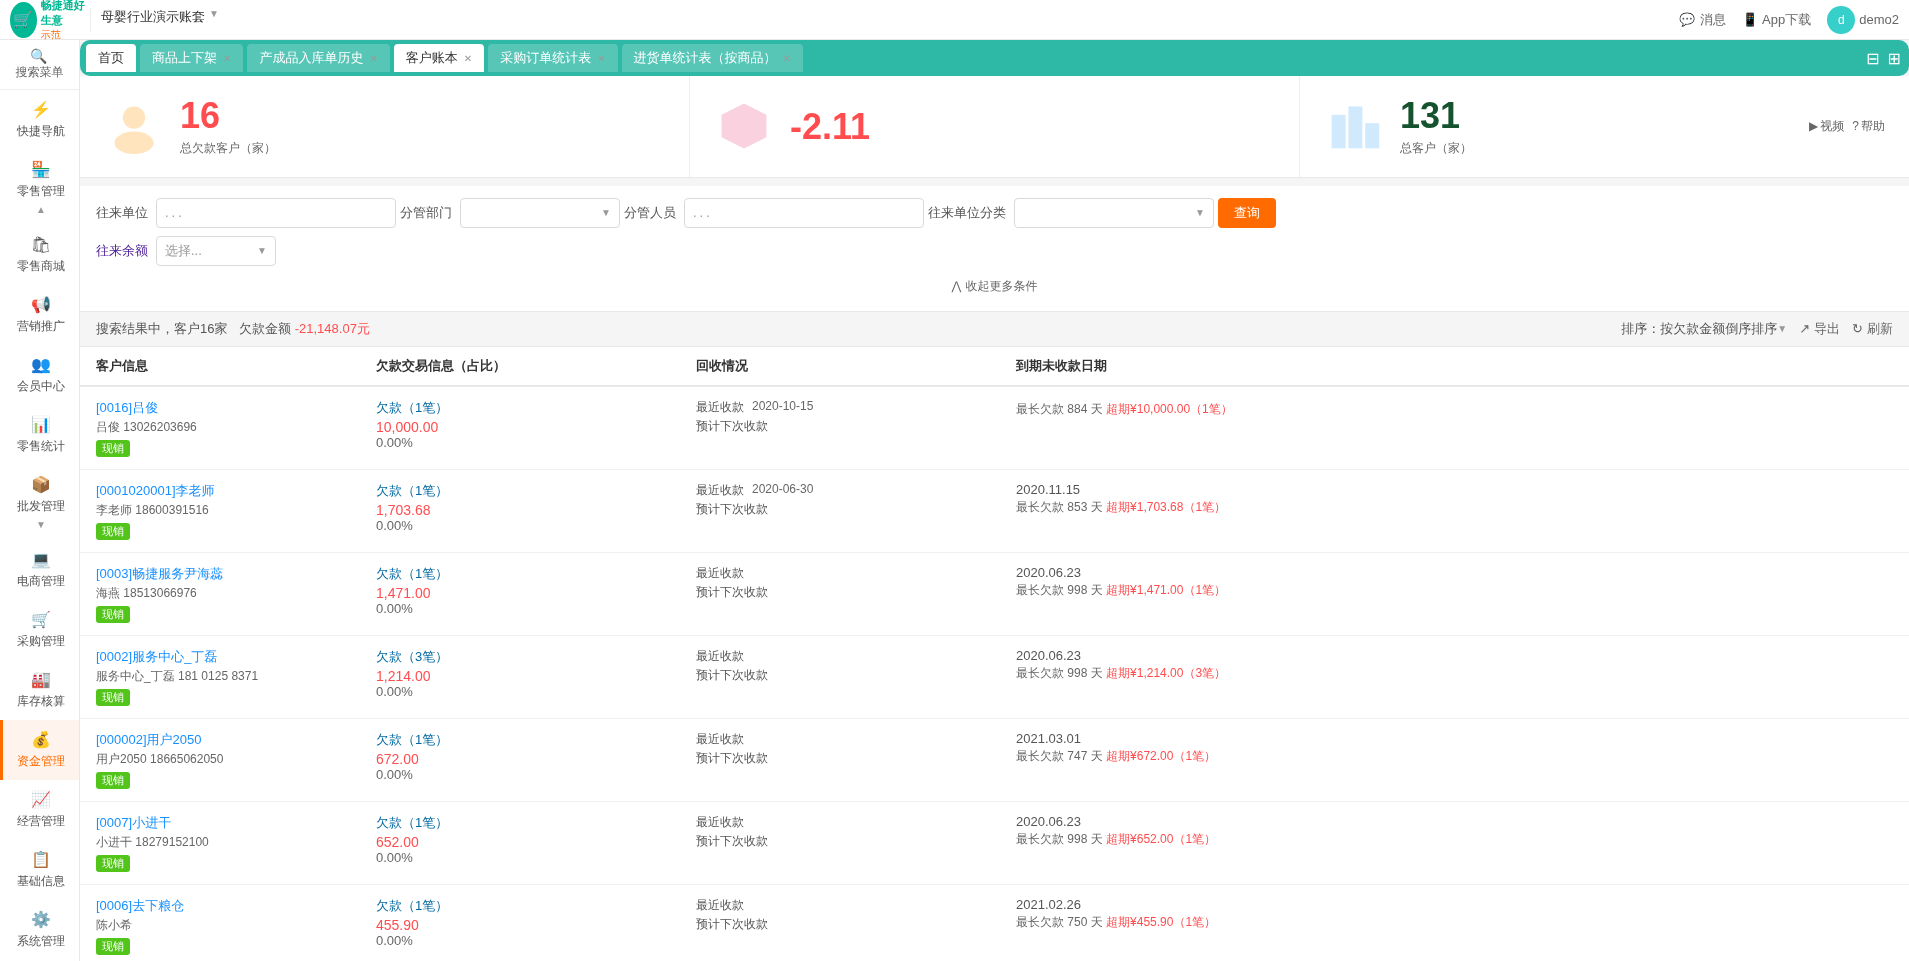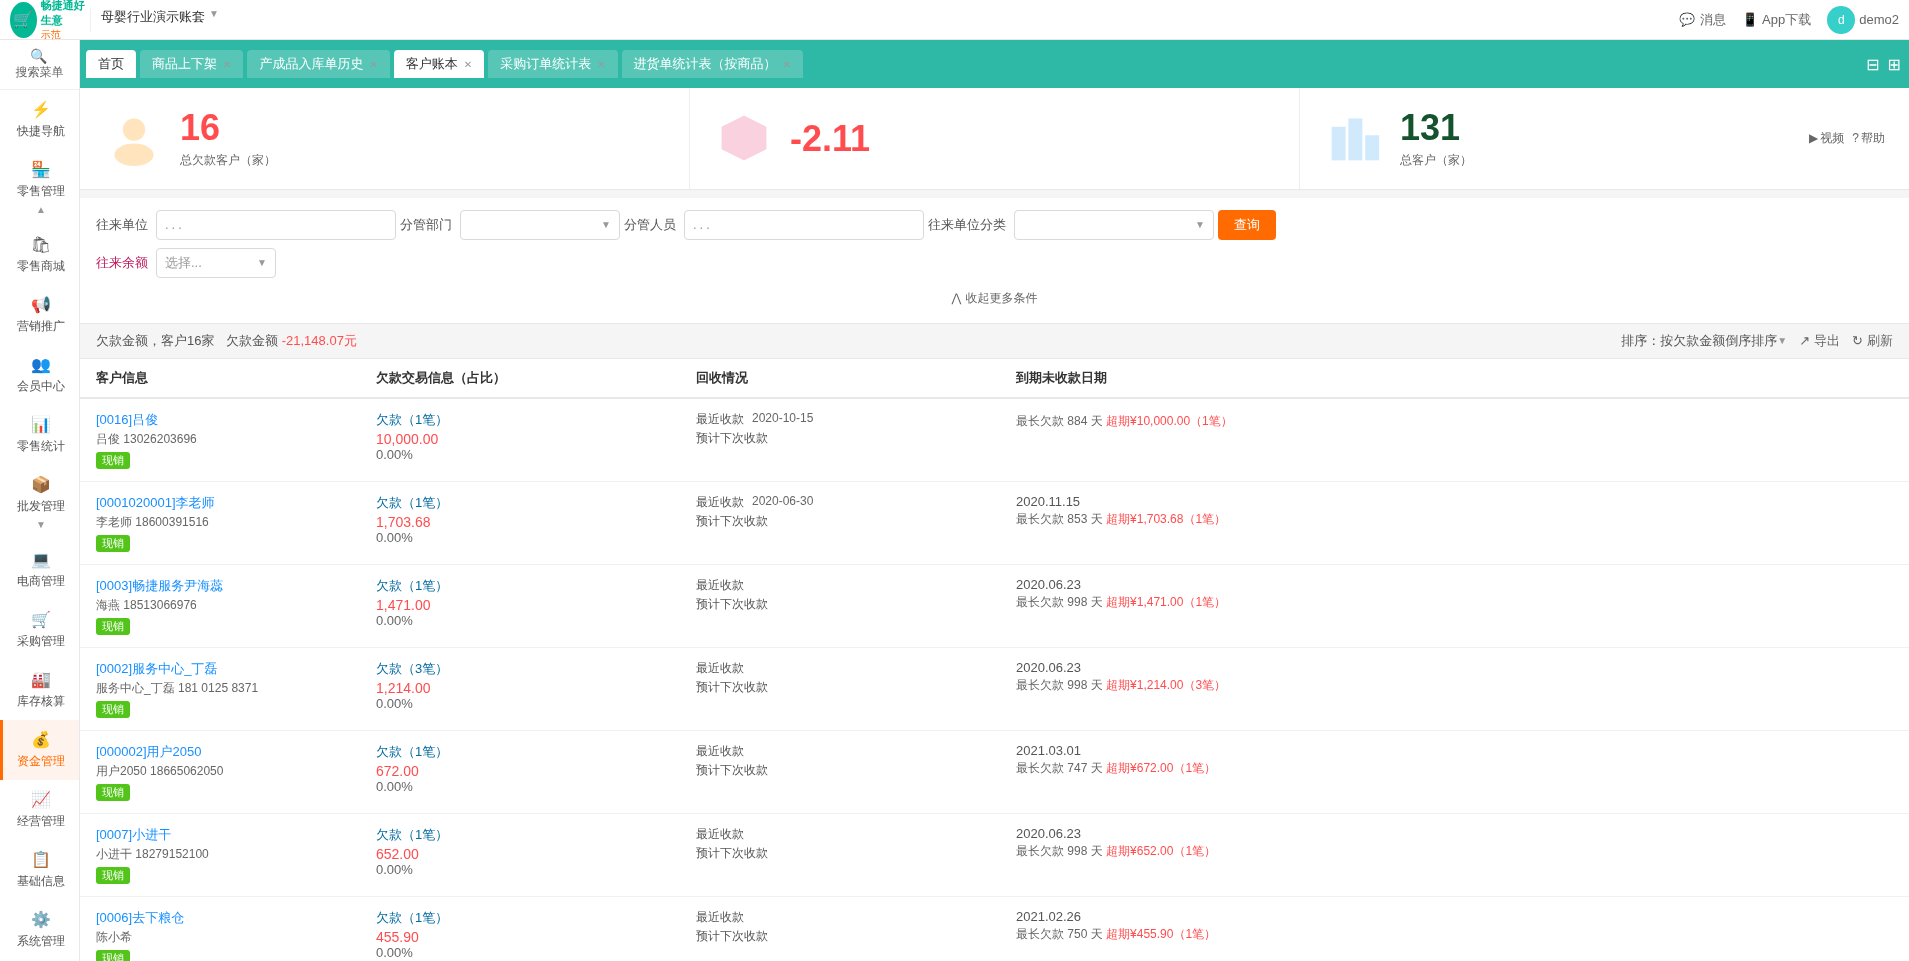--- a/index.html
+++ b/index.html
@@ -23,21 +23,21 @@
     .sidebar-search { padding: 8px; border-bottom: 1px solid #eee; text-align: center; color: #666; font-size: 12px; cursor: pointer; }
     .sidebar-item { padding: 10px 4px; text-align: center; cursor: pointer; color: #555; font-size: 12px; display: flex; flex-direction: column; align-items: center; gap: 4px; border-left: 3px solid transparent; }
     .sidebar-item.active { background: #fff3ee; color: #ff6b00; border-left-color: #ff6b00; }
     .sidebar-item .item-icon { font-size: 16px; }
     .sidebar-arrow { font-size: 10px; color: #999; }
 
     
     .content-area { flex: 1; display: flex; flex-direction: column; overflow: hidden; }
     
     
-    .tab-bar { display: flex; align-items: center; background: #2eb8a6; height: 48px; padding: 0 4px; overflow: hidden; }
+    .tab-bar { display: flex; align-items: center; background: #2eb8a6; height: 36px; padding: 0 4px; overflow: hidden; border-radius: 10px; }
     .tab-item { display: flex; align-items: center; height: 28px; padding: 0 12px; margin: 0 2px; border-radius: 4px 4px 0 0; font-size: 13px; cursor: pointer; white-space: nowrap; gap: 6px; }
     .tab-item.home { background: #fff; color: #333; }
     .tab-item.inactive { background: rgba(255,255,255,0.2); color: #fff; }
     .tab-item.active { background: #fff; color: #333; }
     .tab-close { font-size: 10px; color: #999; cursor: pointer; }
     .tab-bar-right { margin-left: auto; display: flex; align-items: center; gap: 8px; color: #fff; font-size: 16px; padding-right: 4px; }
 
     
     .page-content { flex: 1; overflow-y: auto; background: #f5f5f5; padding: 0; }
     
@@ -58,21 +58,21 @@
     .filter-area { background: #fff; padding: 12px 16px; border-bottom: 1px solid #e8e8e8; margin-top: 8px; }
     .filter-row { display: flex; align-items: center; gap: 4px; margin-bottom: 8px; flex-wrap: wrap; }
     .filter-item { display: flex; align-items: center; gap: 8px; }
     .filter-label { font-size: 13px; color: #555; white-space: nowrap; }
     .filter-input { height: 30px; border: 1px solid #d9d9d9; border-radius: 4px; padding: 0 8px; font-size: 13px; color: #333; background: #fff; min-width: 180px; display: flex; align-items: center; justify-content: space-between; cursor: pointer; }
     .filter-input-wide { min-width: 240px; }
     .filter-select { height: 30px; border: 1px solid #d9d9d9; border-radius: 4px; padding: 0 8px; font-size: 13px; color: #333; background: #fff; min-width: 160px; display: flex; align-items: center; justify-content: space-between; cursor: pointer; }
     .search-btn { height: 30px; padding: 0 16px; background: #ff6b00; color: #fff; border: none; border-radius: 4px; cursor: pointer; font-size: 13px; }
     .collapse-btn { display: flex; align-items: center; justify-content: center; gap: 4px; color: #666; font-size: 12px; cursor: pointer; padding: 4px 8px; }
     .filter-row-2 { display: flex; align-items: center; }
-    .filter-second-label { font-size: 13px; color: #be185d; white-space: nowrap; margin-right: 8px; }
+    .filter-second-label { font-size: 13px; color: #4c1d95; white-space: nowrap; margin-right: 8px; }
     .filter-select-small { height: 30px; border: 1px solid #d9d9d9; border-radius: 4px; padding: 0 8px; font-size: 13px; color: #999; background: #fff; min-width: 120px; display: flex; align-items: center; justify-content: space-between; cursor: pointer; }
 
     
     .result-bar { display: flex; align-items: center; justify-content: space-between; padding: 8px 16px; background: #f5f5f5; border-bottom: 1px solid #e8e8e8; }
     .result-info { font-size: 13px; color: #555; }
     .result-info span.highlight { color: #ff4d4f; }
     .result-actions { display: flex; align-items: center; gap: 12px; font-size: 13px; color: #555; }
     .sort-select { display: flex; align-items: center; gap: 0; }
     .action-btn { display: flex; align-items: center; gap: 4px; cursor: pointer; color: #666; }
 
@@ -350,21 +350,21 @@
           <div style="display:flex;justify-content:center;margin-top:8px;">
             <div class="collapse-btn">
               <span>⋀</span>
               <span>收起更多条件</span>
             </div>
           </div>
         </div>
 
         <div class="result-bar">
           <div class="result-info">
-            <span>欠款金额，客户16家</span>
+            <span>搜索结果中，客户16家</span>
             <span style="margin-left:8px;"></span>
             <span>欠款金额</span>
             <span class="highlight">-21,148.07元</span>
           </div>
           <div class="result-actions">
             <div class="sort-select">
               <span>排序：按欠款金额倒序排序</span>
               <span style="color:#999;font-size:10px;">▼</span>
             </div>
             <div class="action-btn">

